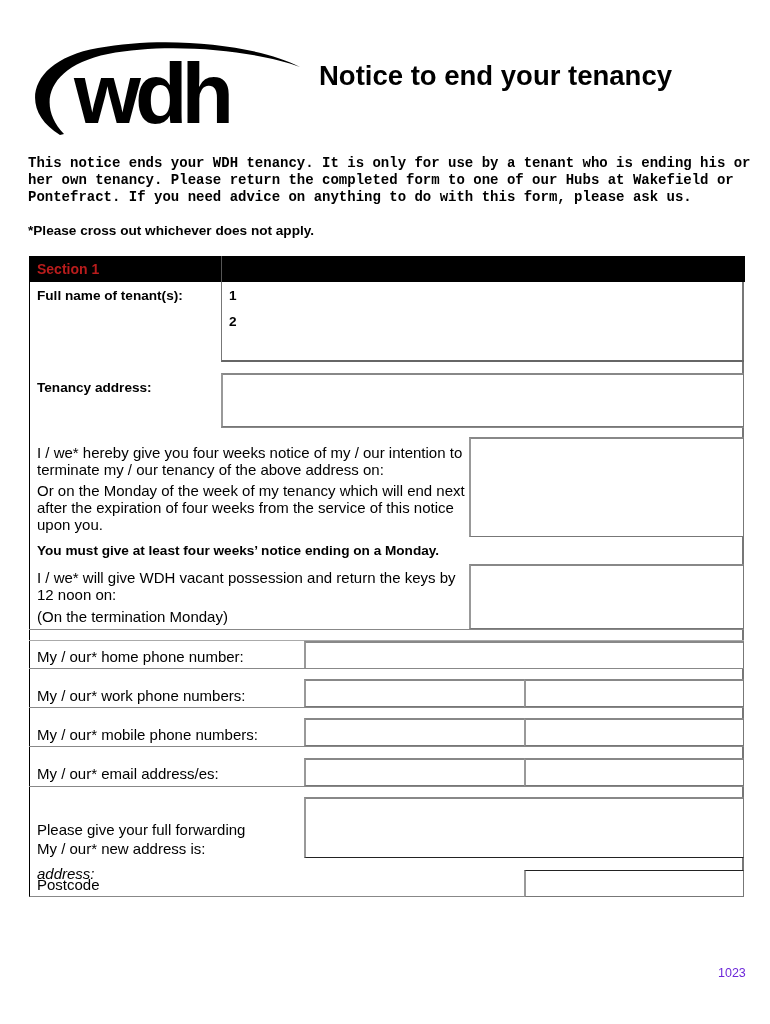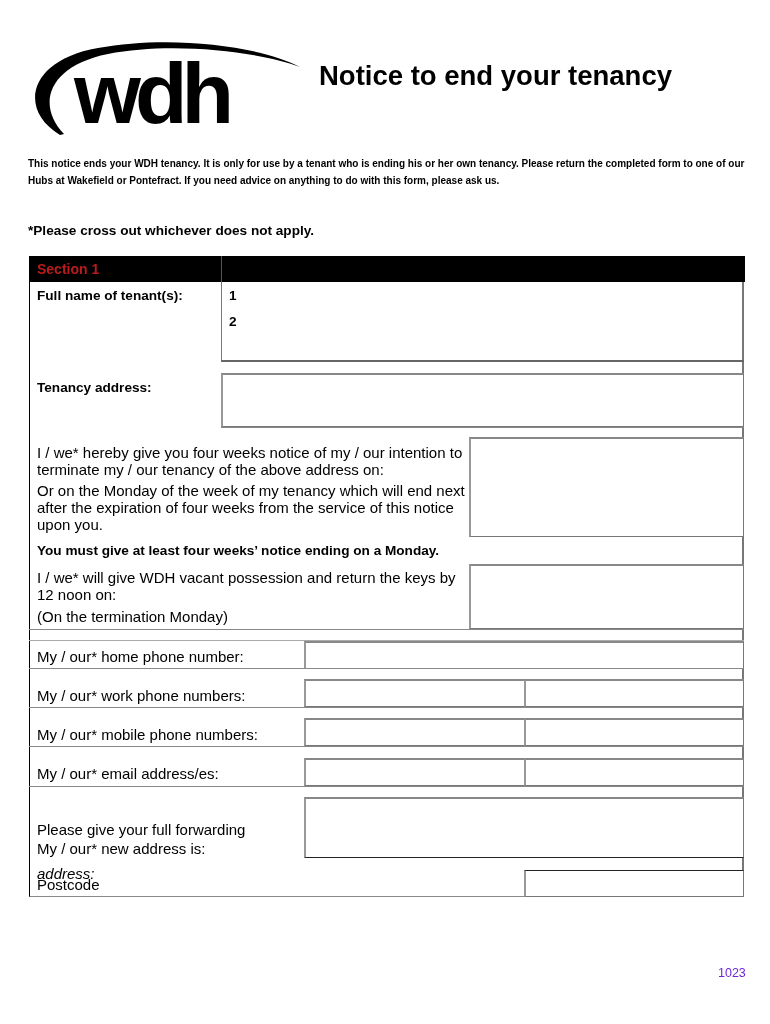--- a/index.html
+++ b/index.html
@@ -8,21 +8,21 @@
   .abs { position: absolute; }
 
   
   .logo { left: 28px; top: 30px; width: 275px; height: 110px; text-decoration: underline; }
   .logo svg { width: 100%; height: 100%; }
   .logo-text { position: absolute; left: 46px; top: 20px; font-size: 86px; font-weight: bold;
                letter-spacing: -6px; line-height: 1; font-family: "Liberation Sans", sans-serif; }
 
   .title { left: 319px; top: 60px; font-size: 27.5px; font-weight: bold; white-space: nowrap; }
 
-  .intro { left: 28px; top: 155px; width: 730px; font-size: 10px; font-weight: bold; line-height: 17px; }
+  .intro { left: 28px; top: 155px; width: 730px; font-size: 14px; font-weight: bold; line-height: 17px; font-family: Liberation Mono, monospace; }
   .crossout { left: 28px; top: 223px; font-size: 13.6px; font-weight: bold; }
 
   
   .frame { left: 29px; top: 256px; width: 715px; height: 641px;
            border-left: 1px solid #000; border-right: 2px solid #777; border-bottom: 1px solid #888; box-sizing: border-box; }
 
   .sec-header { left: 29px; top: 256px; width: 716px; height: 26px; background: #000; }
   .sec-header-label { left: 37px; top: 261px; color: #b91c1c; font-weight: bold; font-size: 14px; }
   .sec-header-div { left: 221px; top: 256px; width: 1px; height: 26px; background: #555; }
 

